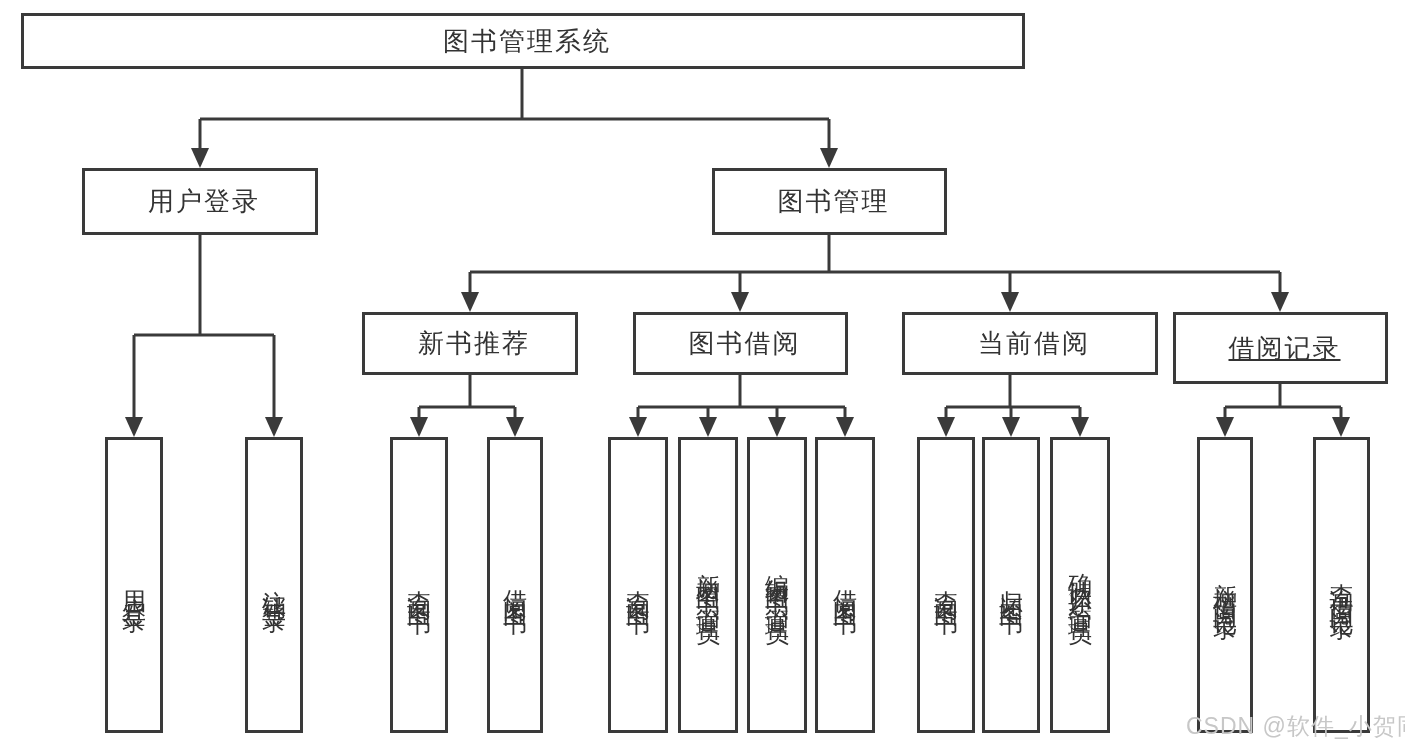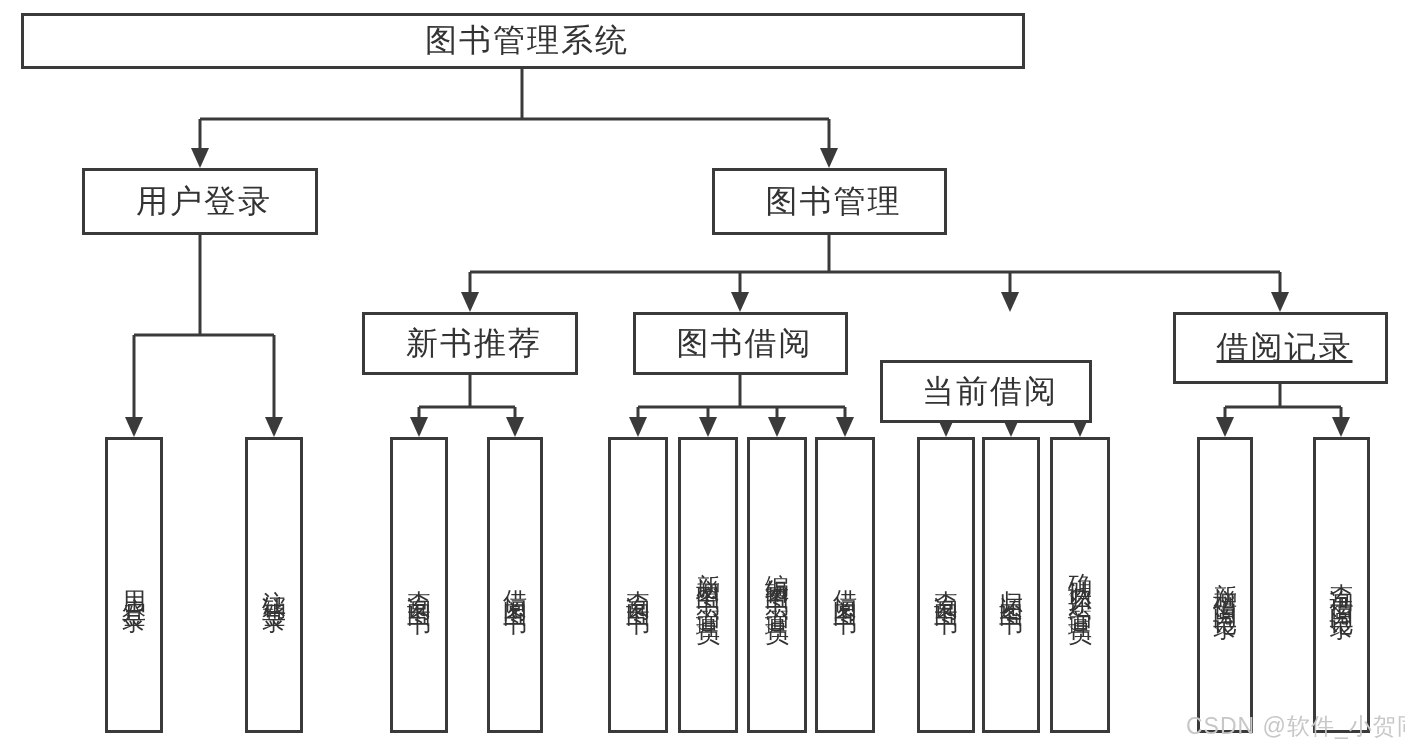--- a/index.html
+++ b/index.html
@@ -30,21 +30,21 @@
     position: absolute;
     box-sizing: border-box;
     border: 3px solid #3a3a3a;
     background: #ffffff;
     display: flex;
     align-items: center;
     justify-content: center;
     color: #333333;
     z-index: 2;
   }
-  .hbox { font-size: 32px; letter-spacing: 2px; padding-left: 8px; }
+  .hbox { font-size: 26px; letter-spacing: 2px; padding-left: 8px; }
   .vbox span {
     writing-mode: vertical-rl;
     text-orientation: mixed;
     font-size: 24px;
     letter-spacing: 7px;
     line-height: 1;
     white-space: nowrap;
   }
   #watermark {
     position: absolute;
@@ -148,21 +148,21 @@
   <div class="node hbox" style="left:362px; top:312px; width:216px; height:63px;">
     <span>新书推荐</span>
   </div>
 
   <div class="node hbox" style="left:712px; top:168px; width:235px; height:67px;">
     <span>图书管理</span>
   </div>
   <div class="node hbox" style="left:633px; top:312px; width:215px; height:63px;">
     <span>图书借阅</span>
   </div>
-  <div class="node hbox" style="left:880px; top:312px; width:212px; height:63px;margin-top:48px;">
+  <div class="node hbox" style="left:902px; top:312px; width:256px; height:63px;">
     <span>当前借阅</span>
   </div>
   <div class="node hbox" style="left:1173px; top:312px; width:215px; height:72px;text-decoration:underline;">
     <span>借阅记录</span>
   </div>
 
   <div class="node vbox" style="left:105px; top:437px; width:58px; height:296px;">
     <span>用户登录</span>
   </div>
   <div class="node vbox" style="left:245px; top:437px; width:58px; height:296px;">

